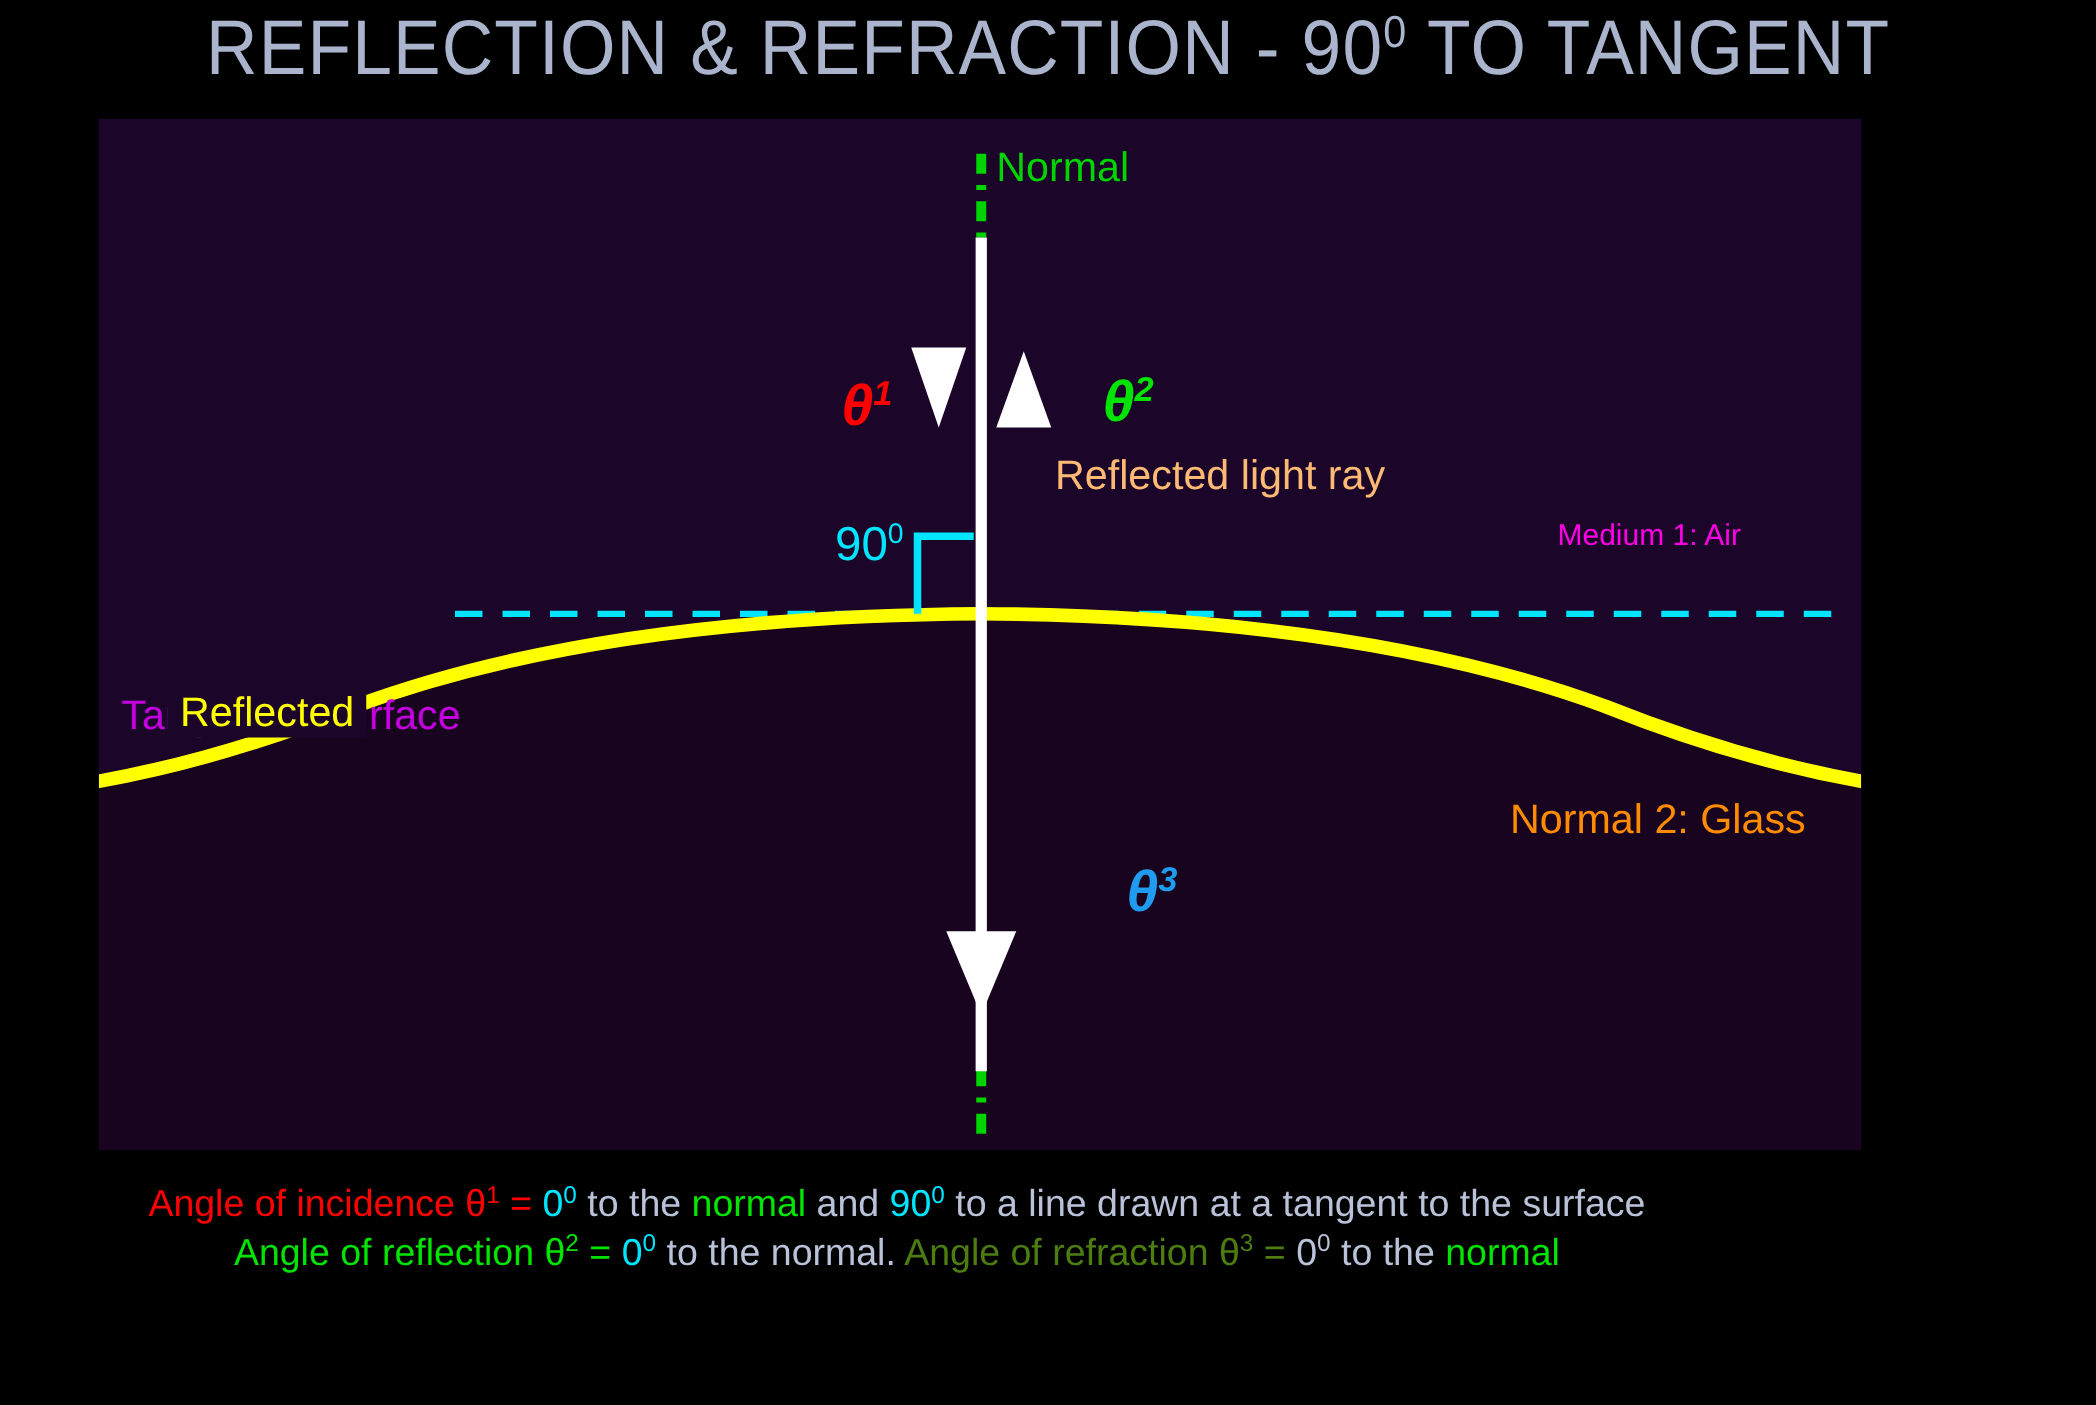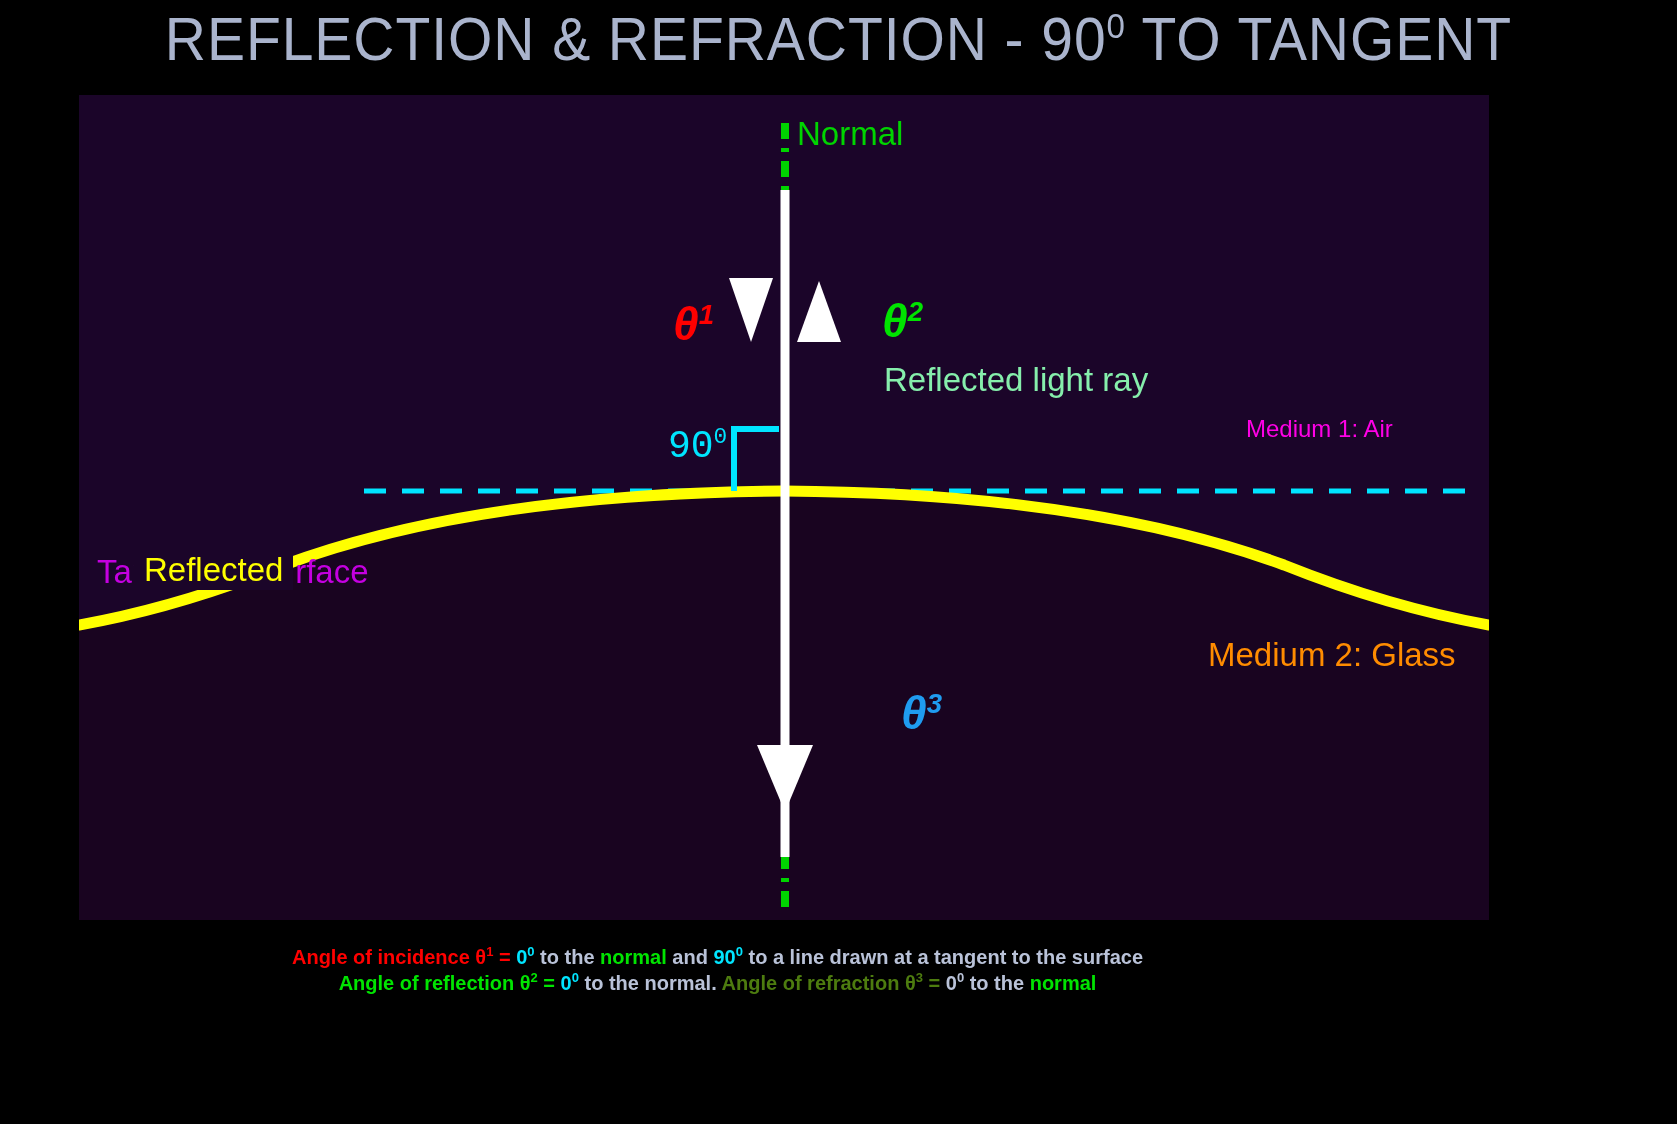--- a/index.html
+++ b/index.html
@@ -82,46 +82,45 @@
     line-height: 1;
   }
   .theta .sup {
     font-size: 0.60em;
     vertical-align: super;
     line-height: 0;
   }
 
   #lab-normal   { left: 718px; top:  22px; color: #00d400; font-size: 33px; }
   #lab-incident { left: 425px; top: 268px; color: #ff0000; font-size: 33px; }
-  #lab-reflected{ left: 765px; top: 268px; color: #86efac; font-size: 33px; margin-left: 40px; }
+  #lab-reflected{ left: 765px; top: 268px; color: #fdba74; font-size: 33px; }
   #lab-refracted{ left: 742px; top: 742px; color: #1f9cf0; font-size: 33px; }
   #lab-tangent  { left:  18px; top: 460px; color: #c400e0; font-size: 33px; }
   #lab-boundary { left:  55px; top: 456px; color: #ffff00; font-size: 33px;
                   background: #1b0529; padding: 2px 10px 4px 10px; }
   #lab-med1     { left:1167px; top: 322px; color: #ff00e6; font-size: 24px; }
   #lab-med2     { left:1129px; top: 543px; color: #ff8c00; font-size: 33px; }
-  #lab-angle90  { left: 589px; top: 333px; color: #00e5ff; font-size: 38px; font-family: Liberation Mono, monospace; }
+  #lab-angle90  { left: 589px; top: 322px; color: #00e5ff; font-size: 38px; }
   #lab-angle90 .sup { font-size: 0.60em; vertical-align: super; line-height: 0; }
 
   #th1 { left: 594px; top: 206px; color: #ff0000; }
   #th2 { left: 803px; top: 203px; color: #00e400; }
   #th3 { left: 822px; top: 595px; color: #1f9cf0; }
 
   
   #caption {
     position: absolute;
     left: 0;
     top: 944px;
     width: 1435px;
     text-align: center;
-    font-size: 20px;
+    font-size: 30px;
     font-family: "Liberation Sans", sans-serif;
     line-height: 1.30;
     white-space: nowrap;
-    font-weight: bold;
   }
   #caption .line { display: block; }
   #caption .sup { font-size: 0.65em; vertical-align: super; line-height: 0; }
   .c-red   { color: #ff0000; }
   .c-green { color: #00e400; }
   .c-blue  { color: #4d7c0f; }
   .c-cyan  { color: #00e5ff; }
   .c-grey  { color: #b9c2d8; }
 </style>
 </head>
@@ -163,21 +162,21 @@
 
     <div class="lab" id="lab-reflected">Reflected light ray</div>
 
 
     <div class="lab" id="lab-tangent">Tangent to surface</div>
 
     <div class="lab" id="lab-boundary">Reflected</div>
 
     <div class="lab" id="lab-med1">Medium 1: Air</div>
 
-    <div class="lab" id="lab-med2">Medium 2: Glass</div>
+    <div class="lab" id="lab-med2">Normal 2: Glass</div>
 
     <div class="lab" id="lab-angle90"><span>90</span><span class="sup">0</span></div>
 
     <div class="theta" id="th1"><span>θ</span><span class="sup">1</span></div>
 
     <div class="theta" id="th2"><span>θ</span><span class="sup">2</span></div>
 
     <div class="theta" id="th3"><span>θ</span><span class="sup">3</span></div>
   </div>
 

